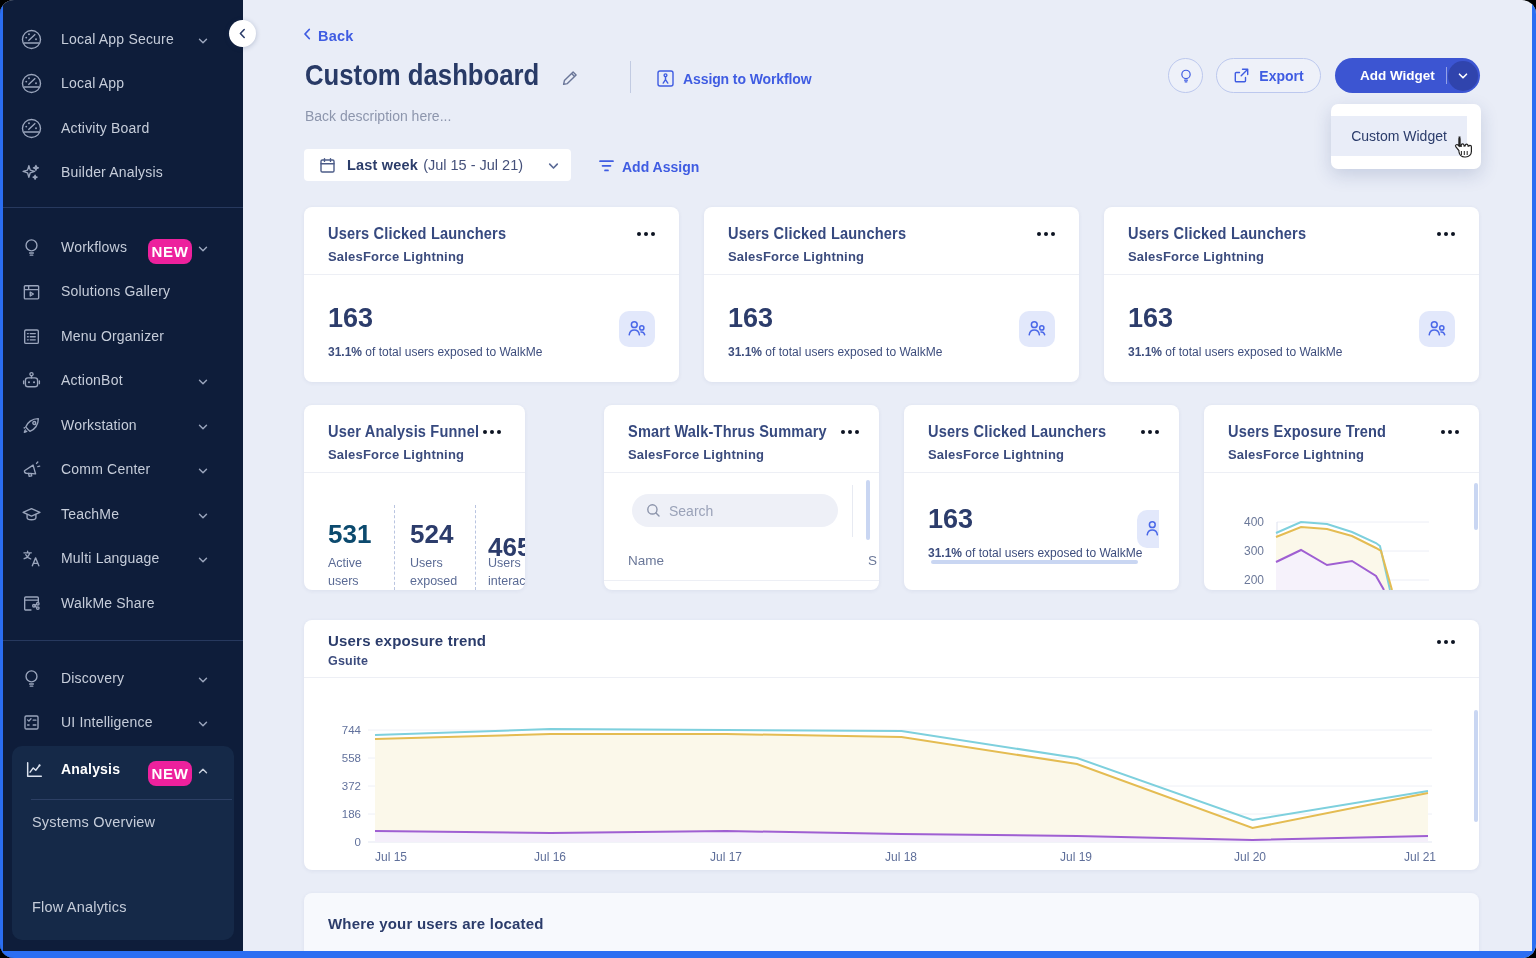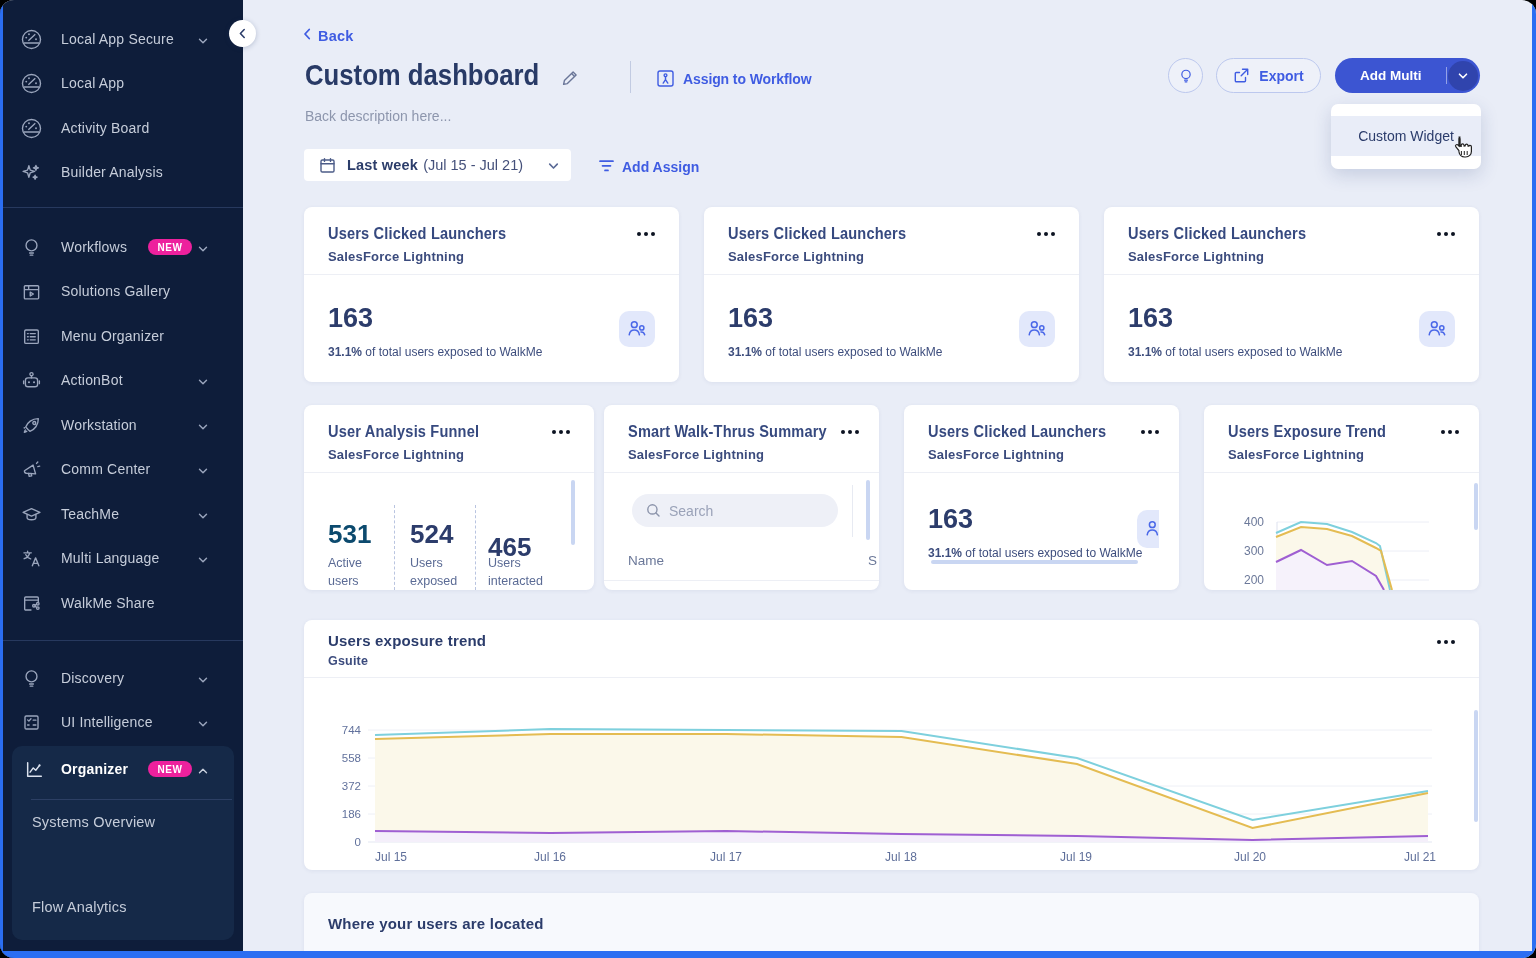--- a/index.html
+++ b/index.html
@@ -10,35 +10,35 @@
 .bL{left:0;top:0;width:3px;height:958px;background:#2b6ef2;z-index:90}
 .bR{right:0;top:0;width:4px;height:958px;background:#2b6ef2;z-index:90}
 .bB{left:0;bottom:0;width:1536px;height:7px;background:#2b6ef2;z-index:90}
 
 #sb{position:absolute;left:0;top:0;width:243px;height:958px;background:#0e1d3a;color:#c6cdda}
 .sb-item{position:absolute;left:0;width:243px;height:44px;display:flex;align-items:center}
 .sb-item .ic{position:absolute;left:21px;width:21px;height:21px;display:flex;align-items:center;justify-content:center}
 .sb-item .lb{position:absolute;left:61px;font-size:14px;letter-spacing:.2px;color:#c6cdda;white-space:nowrap}
 .sb-item .chev{position:absolute;left:197px;top:50%;margin-top:-6px;width:12px;height:12px}
 .sb-div{position:absolute;left:0;width:243px;height:1px;background:#27395e}
-.new-badge{position:absolute;left:148px;top:50%;margin-top:-8px;width:44px;height:16px;border-radius:8px;background:#ed219d;color:#fff;font-size:10px;font-weight:bold;display:flex;align-items:center;justify-content:center;letter-spacing:.6px}
+.new-badge{position:absolute;left:148px;top:50%;margin-top:-8px;width:44px;height:25px;border-radius:8px;background:#ed219d;color:#fff;font-size:15px;font-weight:bold;display:flex;align-items:center;justify-content:center;letter-spacing:.6px}
 #ins-panel{position:absolute;left:12px;top:746px;width:222px;height:194px;background:#152948;border-radius:10px}
 #pill-sel{position:absolute;left:9px;top:99px;width:203px;height:37px;border-radius:7px;background:#3e61e5;color:#fff;font-size:14px;font-weight:bold;display:flex;align-items:center;padding-left:12px;letter-spacing:.2px}
 .sub-lb{position:absolute;left:29px;font-size:14.5px;color:#c6cdda;letter-spacing:.2px}
 
 #collapse{position:absolute;left:229px;top:20px;width:27px;height:27px;border-radius:50%;background:#fff;z-index:50;box-shadow:0 1px 5px rgba(30,50,100,.25);display:flex;align-items:center;justify-content:center}
 #title{left:305px;top:58px;font-size:30px;font-weight:bold;color:#283a66;letter-spacing:0;transform:scaleX(.857);transform-origin:left center}
 #desc{left:305px;top:108px;font-size:14px;color:#8d96ad}
 
 .pillbtn{position:absolute;height:35px;border-radius:17.5px;display:flex;align-items:center;justify-content:center;font-size:14.5px;font-weight:bold}
 #bulb{left:1168px;top:58px;width:35px;height:35px;border-radius:50%;border:1px solid #bcc8ee;background:rgba(255,255,255,.25)}
 #export{left:1216px;top:58px;width:105px;border:1px solid #bcc8ee;background:rgba(255,255,255,.25);color:#3f5ce2;font-size:14px}
 #addw{left:1335px;top:58px;width:145px;background:#3c55d2;color:#fff}
 #dropdown{left:1331px;top:104px;width:150px;height:65px;background:#fff;border-radius:7px;box-shadow:0 6px 18px rgba(40,60,120,.18);z-index:40}
-#dropdown .row{position:absolute;left:0;top:12px;width:150px;height:40px;background:#e9edf8;display:flex;align-items:center;justify-content:center;font-size:14px;color:#2b3c6b}
+#dropdown .row{position:absolute;left:0;top:12px;width:136px;height:40px;background:#e9edf8;display:flex;align-items:center;justify-content:center;font-size:14px;color:#2b3c6b}
 
 #datepill{left:304px;top:149px;width:267px;height:32px;background:#fff;border-radius:4px;display:flex;align-items:center}
 
 .card{position:absolute;background:#fff;border-radius:8px;box-shadow:0 1px 4px rgba(40,60,120,.07)}
 .ct{position:absolute;left:24px;top:18px;font-size:16px;font-weight:bold;color:#36497f;letter-spacing:.2px;white-space:nowrap;transform:scaleX(.91);transform-origin:left top}
 .cs{position:absolute;left:24px;top:42px;font-size:13px;font-weight:bold;color:#3b4b7d;letter-spacing:.2px}
 .dots{position:absolute;top:25px;width:18px;height:4px}
 .dots i{position:absolute;top:0;width:4px;height:4px;border-radius:50%;background:#0c1322}
 .dots i:nth-child(1){left:0}.dots i:nth-child(2){left:7px}.dots i:nth-child(3){left:14px}
 .cdiv{position:absolute;left:0;top:67px;width:100%;height:1px;background:#edeff5}
@@ -281,21 +281,21 @@
   <div class="sb-item" style="top:1px;width:222px">
           <span class="ic" style="left:12px">
             <svg width="21" height="21" viewBox="0 0 20 20">
               <g fill="none" stroke="#dde3ef" stroke-width="1.4" stroke-linecap="round" stroke-linejoin="round">
                 <path d="M3.5 3.5v13M3.5 16.5h13"></path>
                 <path d="m5.8 12.5 3-4 2.4 2.2 3.6-4.6"></path>
               </g>
               <circle cx="14.8" cy="6.1" r="1" fill="#dde3ef"></circle>
             </svg>
           </span>
-          <span class="lb" style="left:49px;color:#fff;font-weight:bold">Organizer</span>
+          <span class="lb" style="left:49px;color:#fff;font-weight:bold">Analysis</span>
           <span class="new-badge" style="left:136px">NEW</span>
           <span class="chev" style="left:185px"><svg width="12" height="12" viewBox="0 0 12 12">
               <path d="M2.5 7.8 6 4.2 9.5 7.8" fill="none" stroke="#c6cdda" stroke-width="1.4" stroke-linecap="round" stroke-linejoin="round"></path>
             </svg></span>
         </div>
   <div style="position:absolute;left:19px;top:53px;width:201px;height:1px;background:#2c3f64"></div>
   <div class="sub-lb" style="top:68px;left:20px">Systems Overview</div>
   <div class="sub-lb" style="top:153px;left:20px">Flow Analytics</div>
 </div>
 </div>
@@ -335,21 +335,21 @@
           </g>
         </svg>
       </div>
 <div class="pillbtn" id="export"><svg style="margin-right:9px" width="17" height="17" viewBox="0 0 17 17">
           <g fill="none" stroke="#3f5ce2" stroke-width="1.4" stroke-linecap="round" stroke-linejoin="round">
             <path d="M12.5 10.5v3.2a1 1 0 0 1-1 1H3.3a1 1 0 0 1-1-1V6.5a1 1 0 0 1 1-1h3.2"></path>
             <path d="M9.5 2.3h5.2v5.2M14.5 2.5 8.2 8.8"></path>
           </g>
         </svg>Export</div>
 <div class="pillbtn" id="addw">
-        <span style="position:absolute;left:25px;font-size:13.5px">Add Multi</span>
+        <span style="position:absolute;left:25px;font-size:13.5px">Add Widget</span>
         <span style="position:absolute;left:111px;top:9px;width:1px;height:17px;background:rgba(255,255,255,.45)"></span>
         <span style="position:absolute;left:113px;top:2.5px;width:30px;height:30px;border-radius:50%;background:#3044ad;display:flex;align-items:center;justify-content:center">
           <svg width="12" height="12" viewBox="0 0 12 12">
             <path d="M2.5 4.2 6 7.8 9.5 4.2" fill="none" stroke="#fff" stroke-width="1.6" stroke-linecap="round" stroke-linejoin="round"></path>
           </svg>
         </span>
       </div>
 <div class="abs" id="dropdown">
         <div class="row">Custom Widget</div>
 <svg style="position:absolute;left:120px;top:31px" width="25" height="27" viewBox="0 0 25 27">
@@ -438,21 +438,21 @@
               <circle cx="8.3" cy="6.7" r="2.9"></circle>
               <path d="M3.2 16.8c.5-3 2.6-4.8 5.1-4.8 2.6 0 4.6 1.8 5.1 4.8"></path>
               <circle cx="15.8" cy="9.9" r="2.1"></circle>
               <path d="M15 13.9c1.8-.1 3.2 1 3.7 2.9"></path>
             </g>
           </svg>
         </div>
   <div class="pct" style="top:138px"><b>31.1</b><b>%</b> of total users exposed to WalkMe</div>
 </div>
 
-<div class="card" style="left:304px;top:405px;width:290px;height:185px;overflow:hidden">
+<div class="card" style="left:304px;top:405px;width:221px;height:185px;overflow:hidden">
   <div class="ct">User Analysis Funnel</div>
         <div class="dots" style="right:24px">
           <i></i>
           <i></i>
           <i></i>
         </div>
   <div class="cs">SalesForce Lightning</div>
         <div class="cdiv"></div>
   <div class="abs" style="left:24px;top:114px;font-size:26px;font-weight:bold;color:#0c4a6e">531</div>
   <div class="abs" style="left:106px;top:114px;font-size:26px;font-weight:bold;color:#2c3c6b">524</div>

